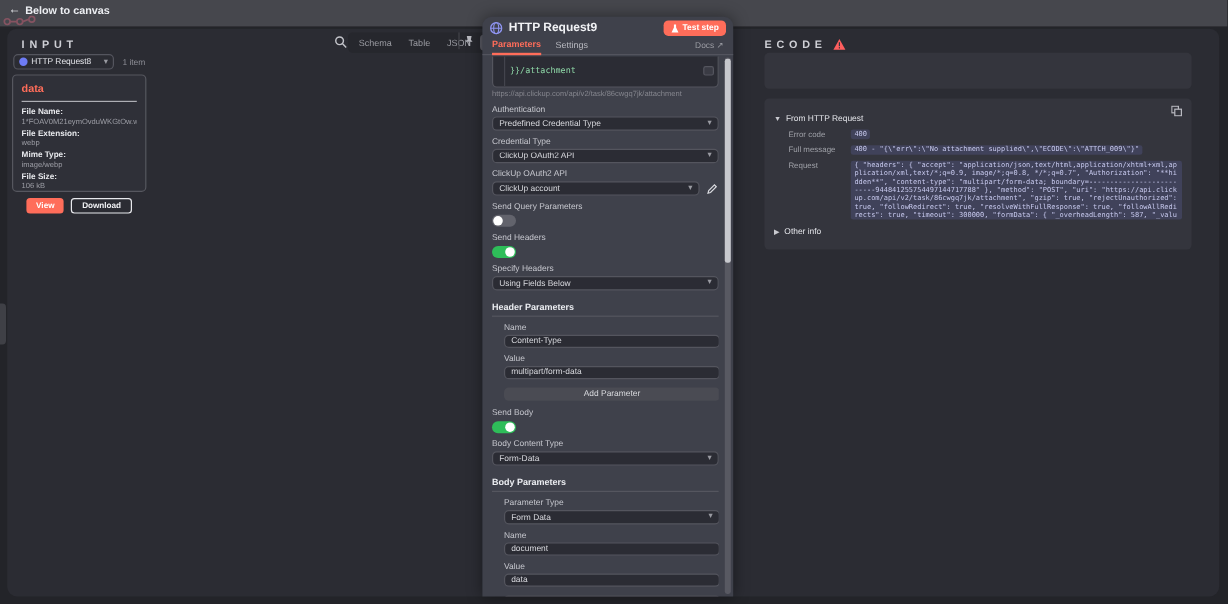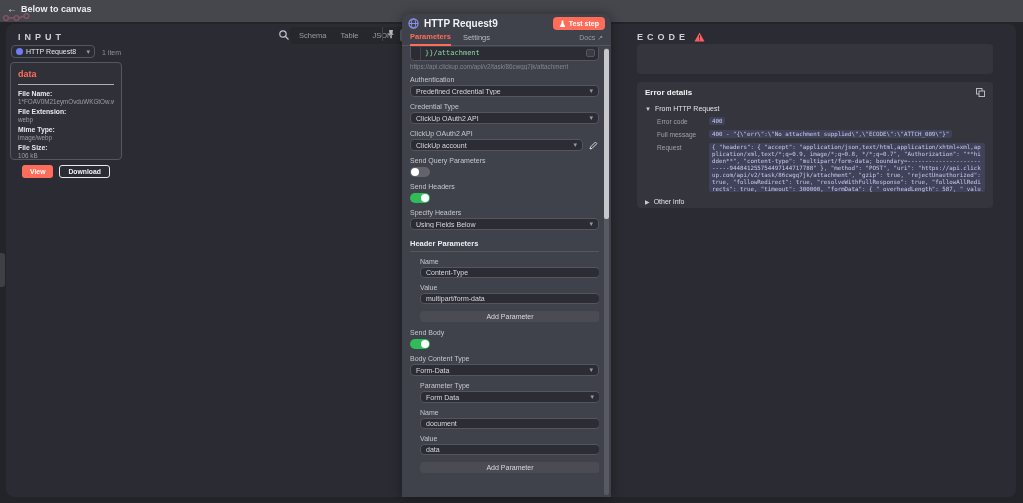--- a/index.html
+++ b/index.html
@@ -78,21 +78,21 @@
                   border-radius:2px; cursor:grab; }
 
   .fld-label { font-size:7px; color:#c6c7ce; margin:6px 0 2px 0; }
   .sel { width:189px; height:12px; background:#2b2c34; border:1px solid #54555e; border-radius:4px;
          display:flex; align-items:center; padding:0 5px; cursor:pointer; }
   .sel-text { font-size:7px; color:#d8d9de; flex:1; white-space:nowrap; overflow:hidden; }
   .inp { width:180px; height:11px; background:#2b2c34; border:1px solid #54555e; border-radius:4px;
          display:flex; align-items:center; padding:0 5px; }
   .inp-text { font-size:7px; color:#d8d9de; white-space:nowrap; }
 
-  .expr-field { margin-top:-2px; width:189px; height:16px; background:#2b2c34; border:1px solid #54555e;
+  .expr-field { margin-top:-2px; width:189px; height:28px; background:#2b2c34; border:1px solid #54555e;
                 border-radius:0 0 4px 4px; display:flex; align-items:center; padding:0 3px; gap:4px; }
   .expr-gutter { width:7px; height:100%; border-right:1px solid #43444d; }
   .expr-text { font-family:"DejaVu Sans Mono", monospace; font-size:7px; color:#8fd9a8; flex:1; }
   .expr-toggle { width:9px; height:8px; background:#3a3b44; border:1px solid #54555e; border-radius:2px;
                  flex:none; cursor:pointer; }
   .fld-hint { font-size:6.3px; color:#85868e; margin-top:2px; white-space:nowrap; overflow:hidden;
               width:189px; }
 
   .cred-row { display:flex; align-items:center; gap:5px; }
   .cred-row .sel { width:175px; }
@@ -294,20 +294,21 @@
         <div class="toggle on">
             <span class="knob"></span>
           </div>
 
         <div class="fld-label">Body Content Type</div>
         <div class="sel">
           <span class="sel-text">Form-Data</span>
           <span class="chev">▾</span>
         </div>
 
+        <div class="sec-title">Body Parameters</div>
         <div class="indent">
           <div class="fld-label">Parameter Type</div>
           <div class="sel" style="width:180px">
             <span class="sel-text">Form Data</span>
             <span class="chev">▾</span>
           </div>
           <div class="fld-label">Name</div>
           <div class="inp">
             <span class="inp-text">document</span>
           </div>
@@ -331,21 +332,20 @@
         <path d="M5.5 0.5 L10.5 9.5 L0.5 9.5 Z" fill="#ff5e5e"></path>
         <rect x="5" y="3.2" width="1" height="3.3" fill="#34353d"></rect>
         <rect x="5" y="7.3" width="1" height="1.1" fill="#34353d"></rect>
       </svg>
     </div>
 
     <div class="err-banner">
     </div>
 
     <div class="err-card">
-      <div class="err-card-title">Error details</div>
       <svg class="copy-icon" viewBox="0 0 9 9">
         <rect x="0.5" y="0.5" width="5.5" height="5.5" fill="none" stroke="#b9bac1" stroke-width="1"></rect>
         <rect x="3" y="3" width="5.5" height="5.5" fill="#34353d" stroke="#b9bac1" stroke-width="1"></rect>
       </svg>
 
       <div class="acc-row">
         <span class="caret">▼</span>
         <span class="acc-label">From HTTP Request</span>
       </div>
 

